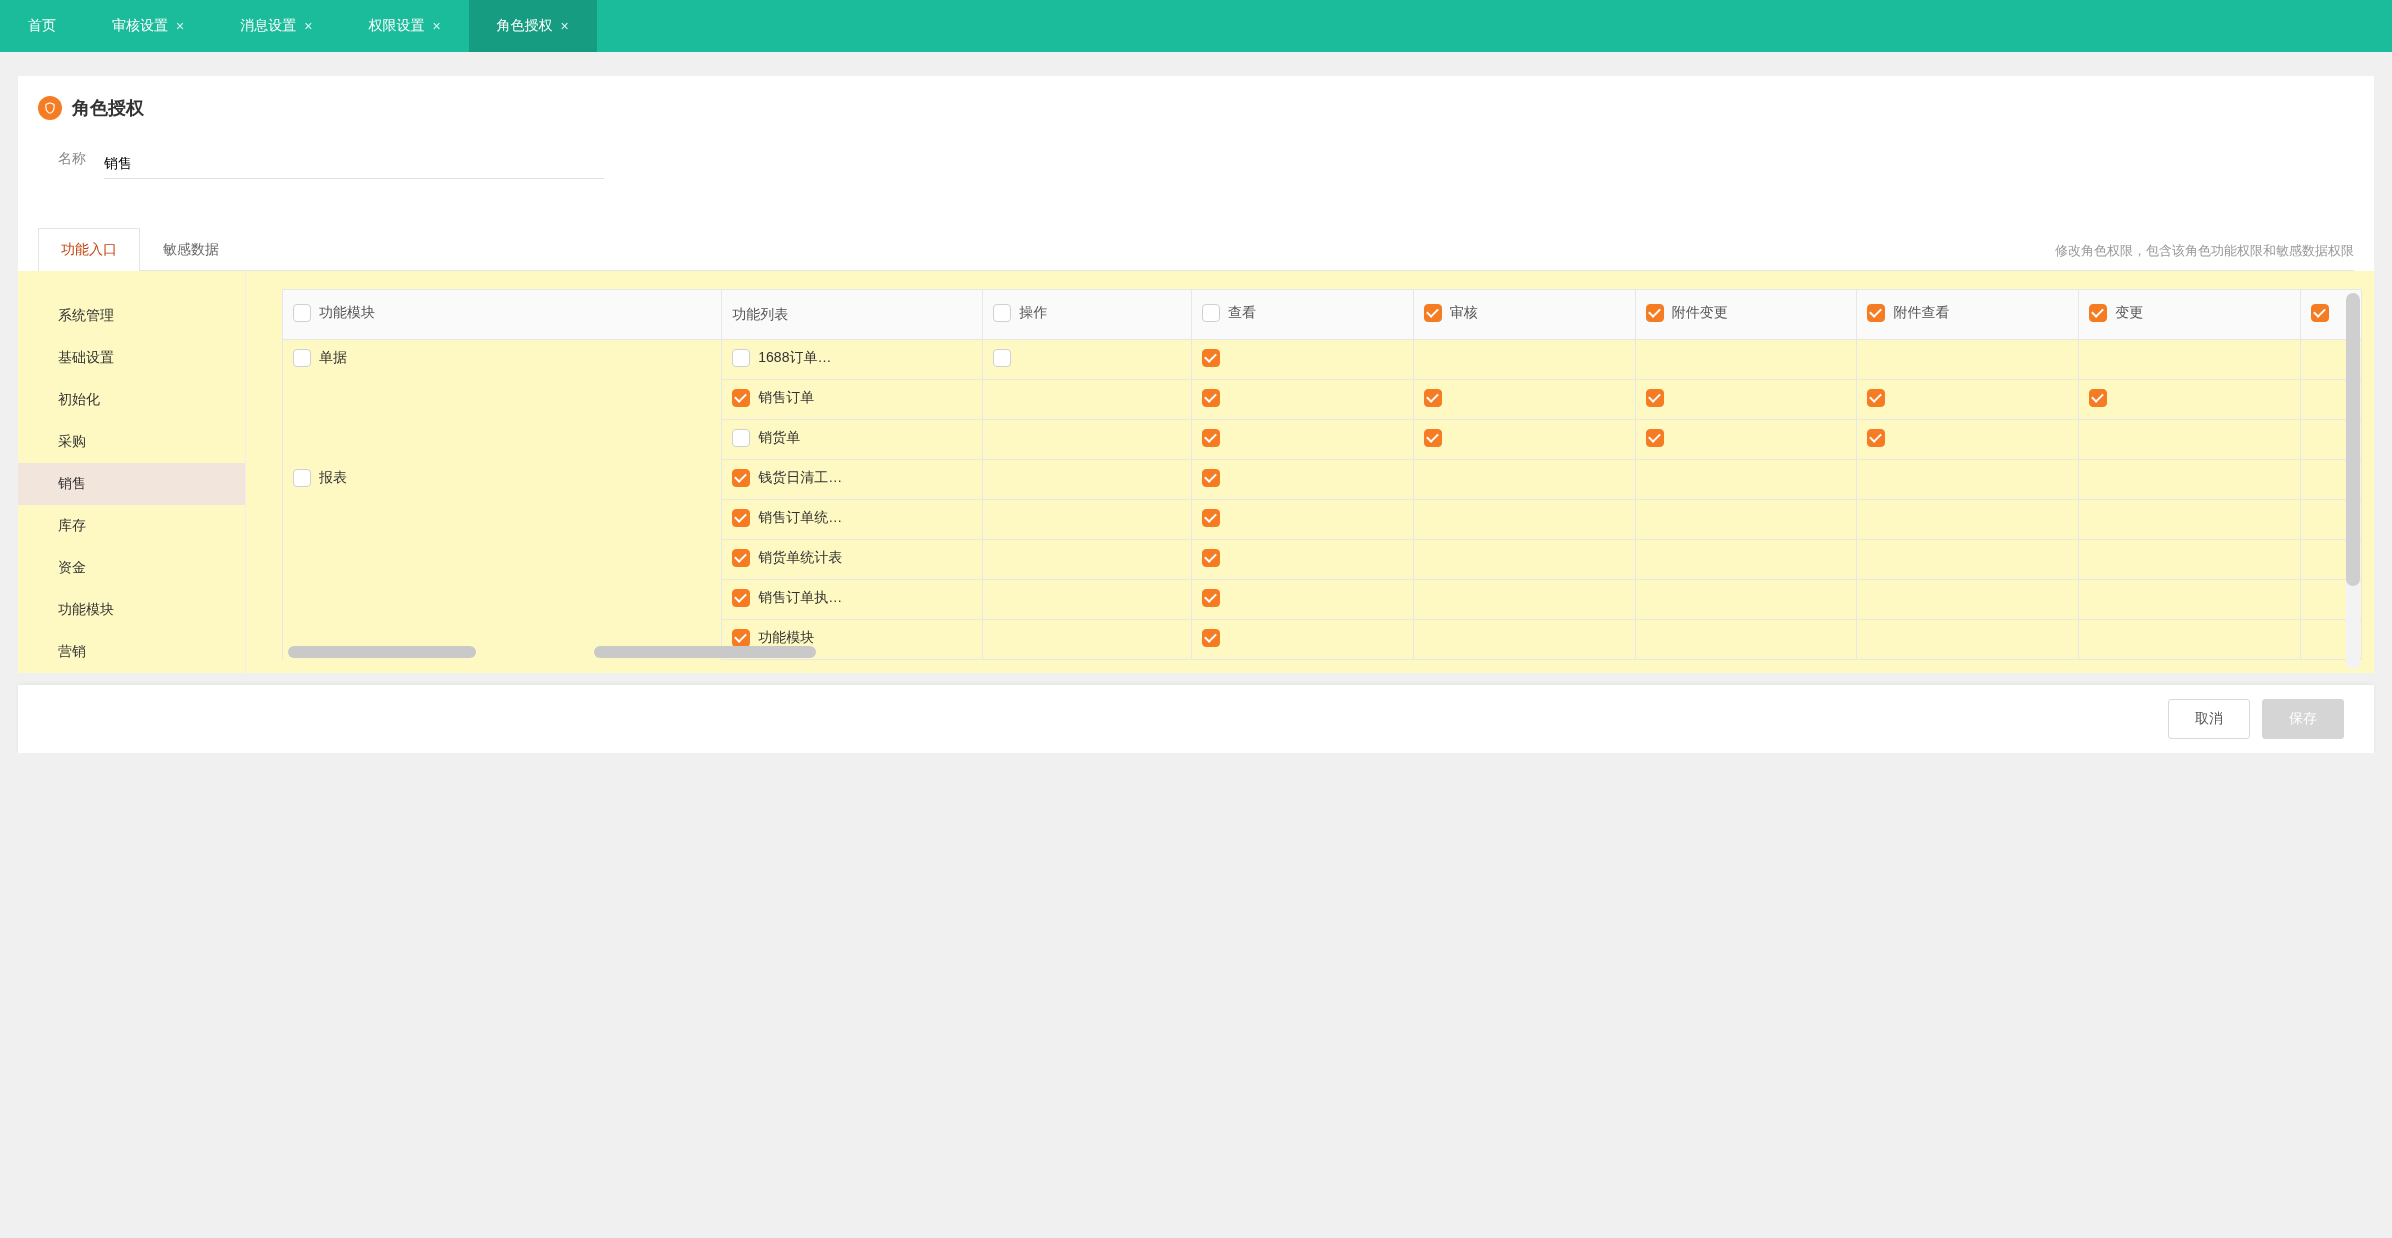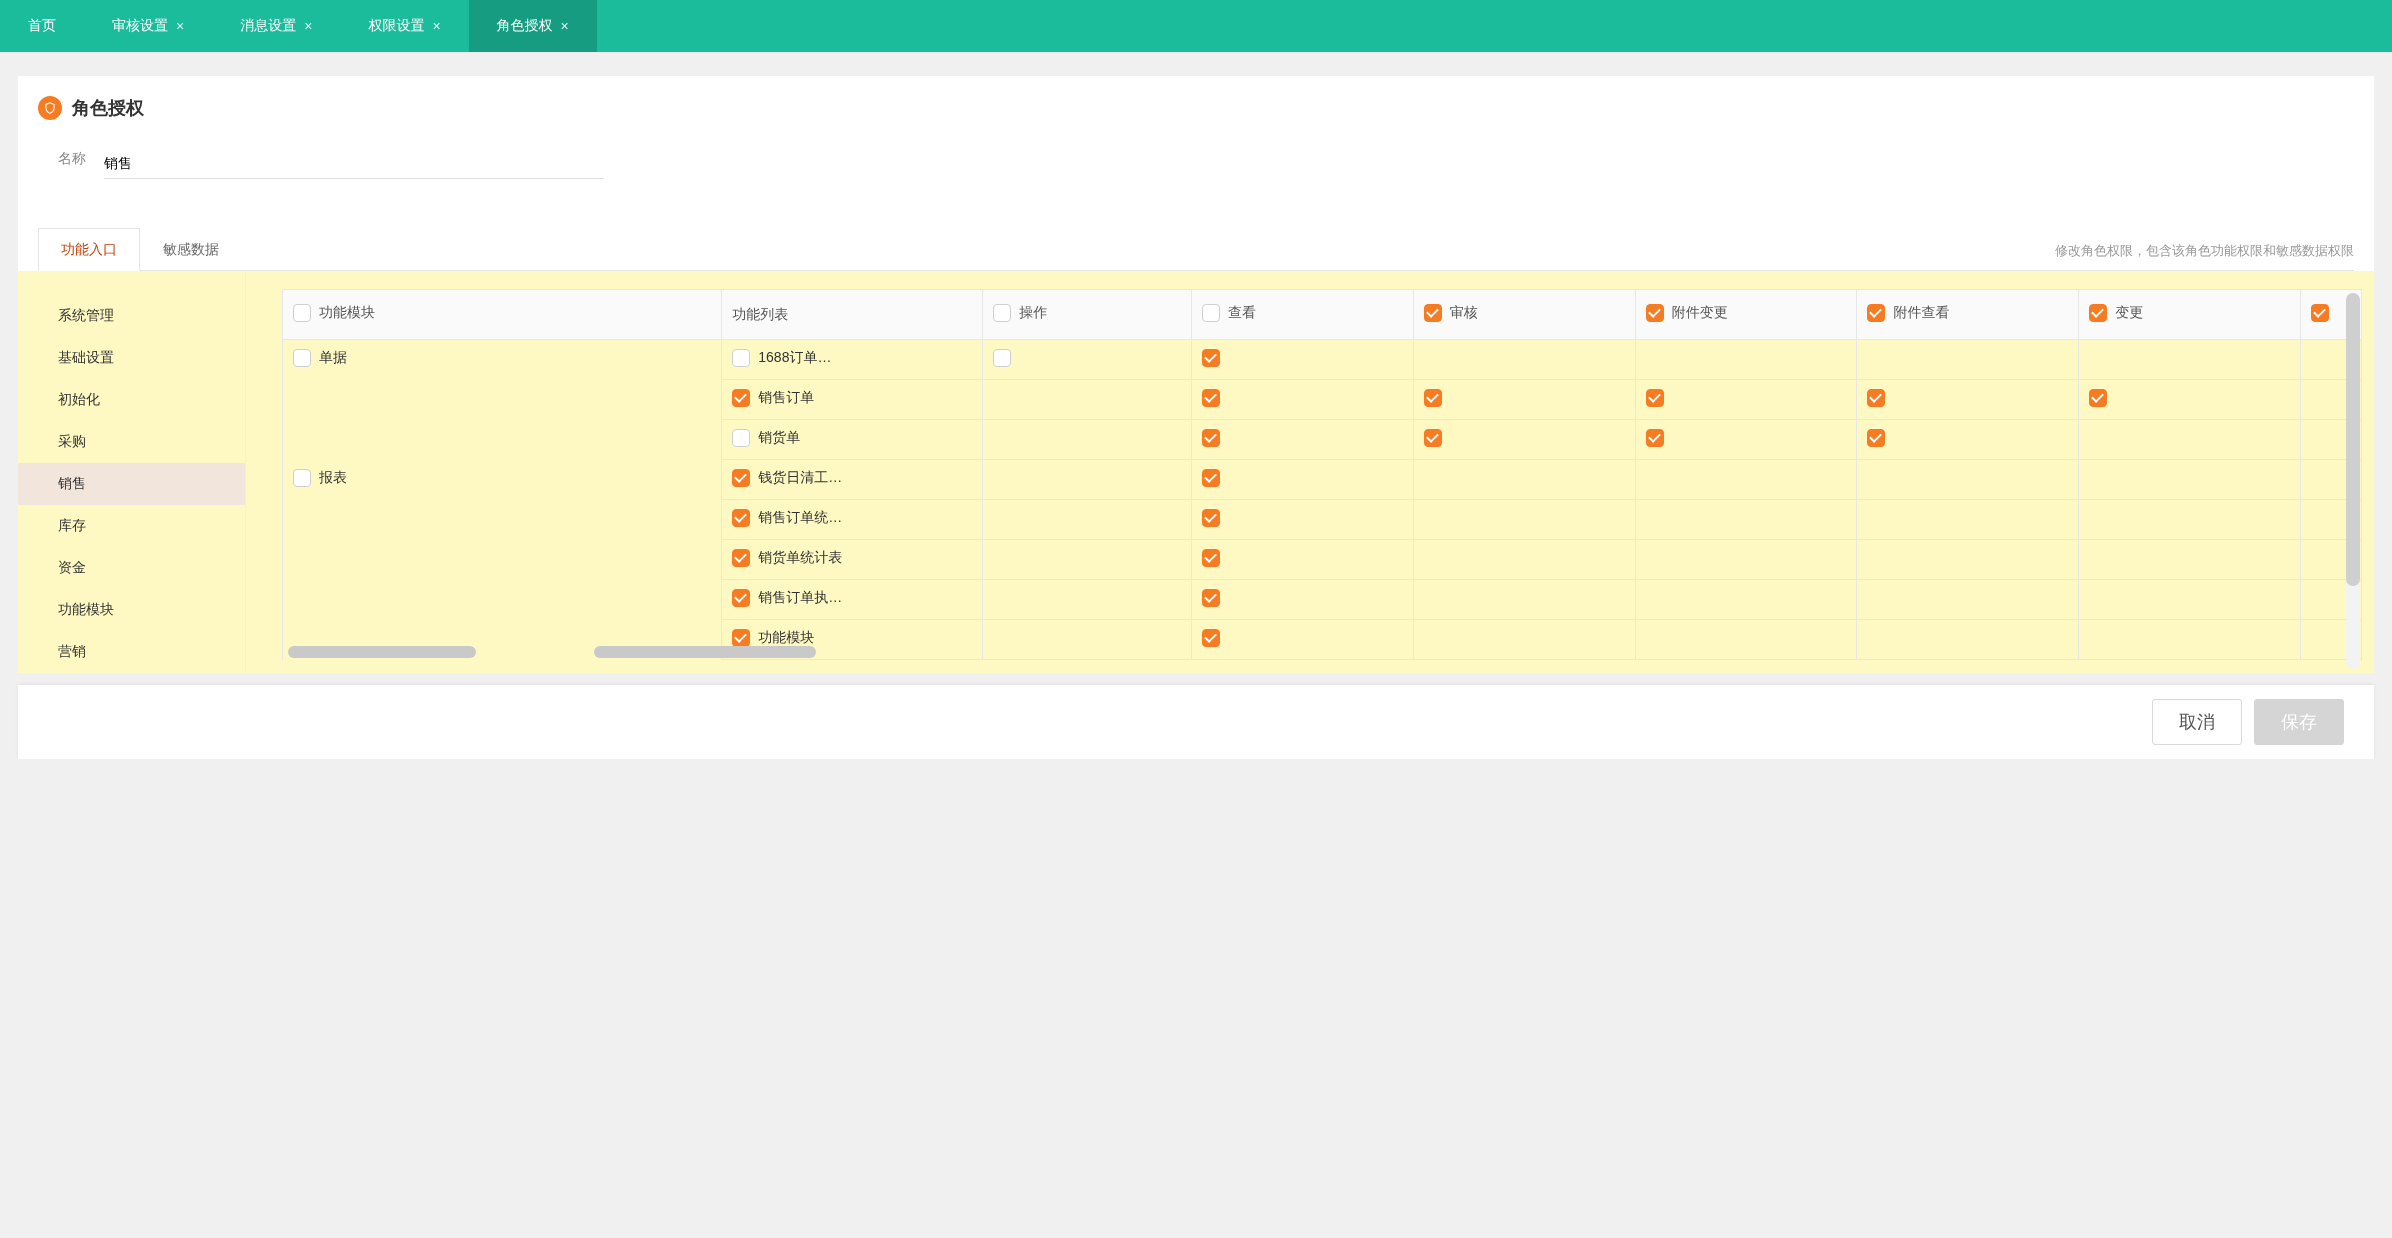--- a/index.html
+++ b/index.html
@@ -254,21 +254,21 @@
       padding: 14px 30px;
       display: flex;
       justify-content: flex-end;
       gap: 12px;
       margin-top: 12px;
     }
     .btn {
       padding: 10px 26px;
       border-radius: 3px;
       cursor: pointer;
-      font-size: 18px;
+      font-size: 14px;
     }
     .btn-cancel {
       background: #fff;
       border: 1px solid #d9d9d9;
       color: #555;
     }
     .btn-save {
       background: #d5d5d5;
       border: 1px solid #d5d5d5;
       color: #fff;

